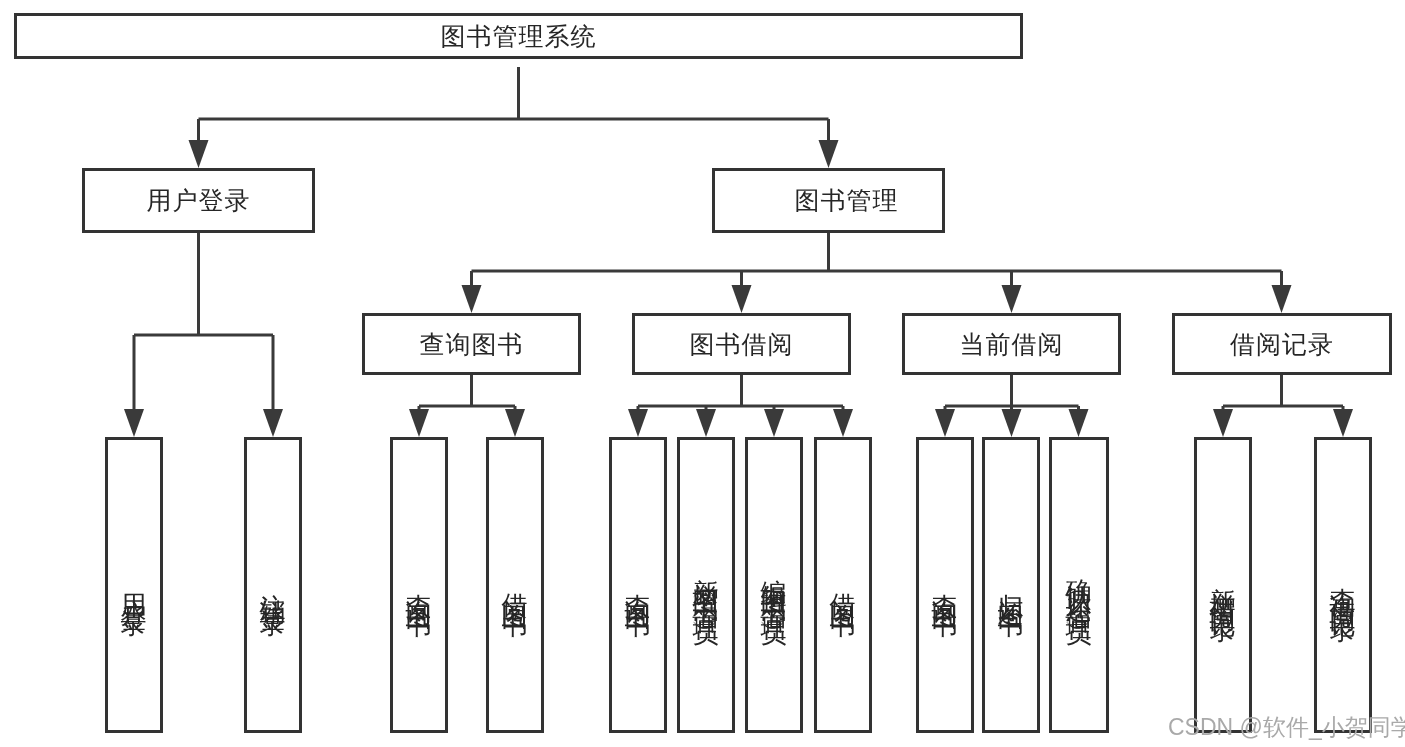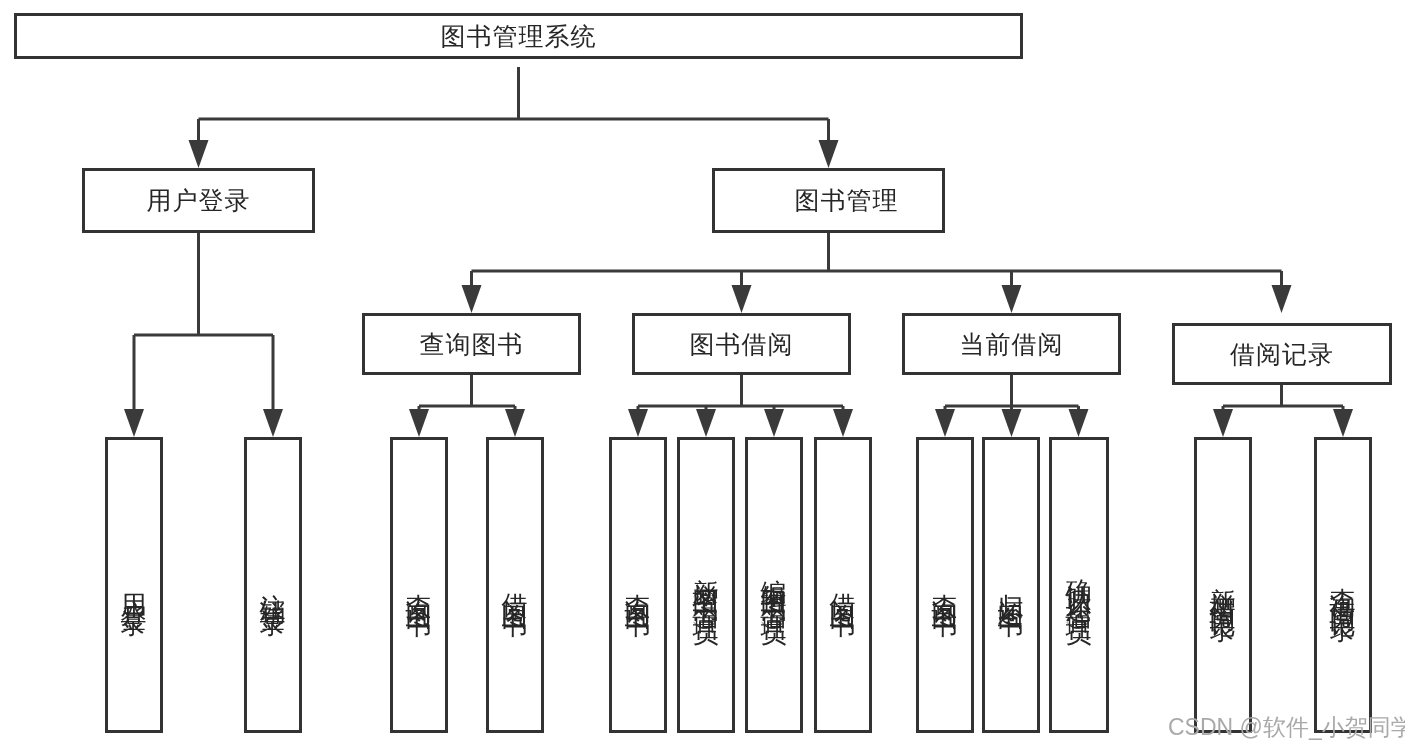--- a/index.html
+++ b/index.html
@@ -95,21 +95,21 @@
   </svg>
 
   <div class="node hlabel" style="left:14px; top:13px; width:1009px; height:46px;">图书管理系统</div>
 
   <div class="node hlabel" style="left:82px; top:168px; width:233px; height:65px;">用户登录</div>
   <div class="node hlabel" style="left:712px; top:168px; width:233px; height:65px;padding-left:36px;">图书管理</div>
 
   <div class="node hlabel" style="left:362px; top:313px; width:219px; height:62px;">查询图书</div>
   <div class="node hlabel" style="left:902px; top:313px; width:219px; height:62px;">当前借阅</div>
   <div class="node hlabel" style="left:632px; top:313px; width:219px; height:62px;">图书借阅</div>
-  <div class="node hlabel" style="left:1172px; top:323px; width:220px; height:62px;">借阅记录</div>
+  <div class="node hlabel" style="left:1172px; top:313px; width:220px; height:62px;">借阅记录</div>
 
   <div class="node leaf" style="left:105px; top:437px; width:58px; height:296px;">
     <span>用户登录</span>
   </div>
   <div class="node leaf" style="left:244px; top:437px; width:58px; height:296px;">
     <span>注销登录</span>
   </div>
 
   <div class="node leaf" style="left:390px; top:437px; width:58px; height:296px;">
     <span>查询图书</span>

